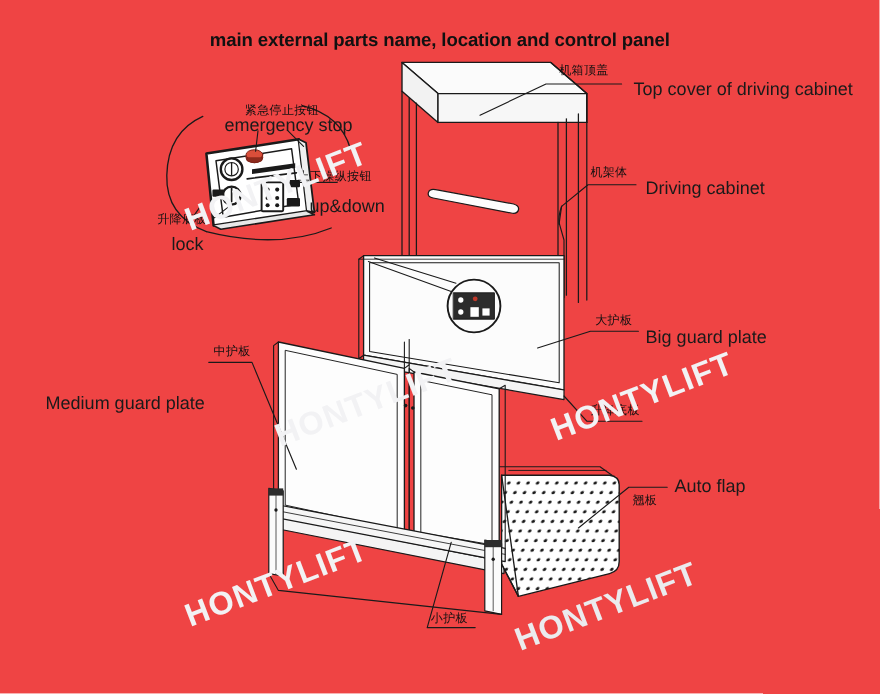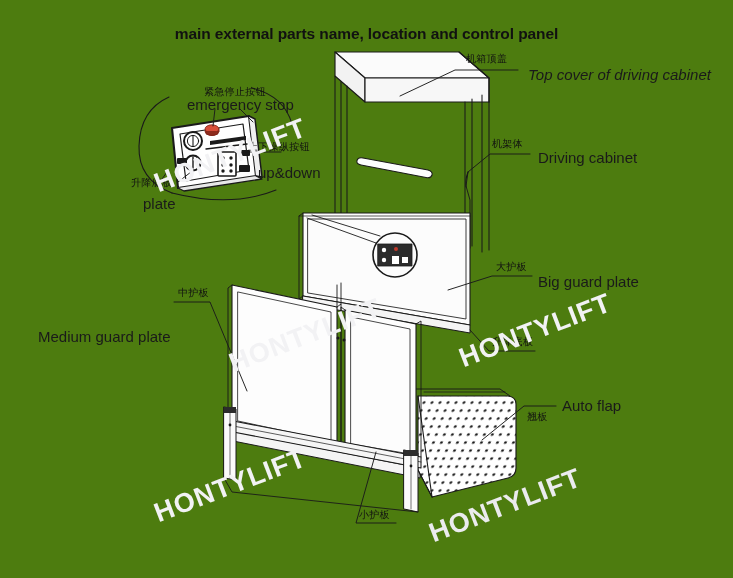--- a/index.html
+++ b/index.html
@@ -7,21 +7,21 @@
     padding: 0;
     background: #ffffff;
   }
   body {
     font-family: "Liberation Sans", sans-serif;
   }
   #stage {
     position: relative;
     width: 733px;
     height: 578px;
-    background: #4d7c0f;
+    background: #ef4444;
     overflow: hidden;
   }
   #diagram-svg {
     position: absolute;
     left: 0;
     top: 0;
     width: 733px;
     height: 578px;
   }
   .title {
@@ -265,21 +265,21 @@
         <path d="M191,172 L178,182"></path>
         <path d="M167,172 L160,182"></path>
       </g>
 
     </g>
   </svg>
 
   <div class="title">main external parts name, location and control panel</div>
 
   <div class="cn-label" style="left:466px;top:52px;">机箱顶盖</div>
-  <div class="en-label big" style="left:528px;top:66px;font-style:italic;">Top cover of driving cabinet</div>
+  <div class="en-label big" style="left:528px;top:66px;">Top cover of driving cabinet</div>
 
   <div class="cn-label" style="left:492px;top:137px;">机架体</div>
   <div class="en-label big" style="left:538px;top:149px;">Driving cabinet</div>
 
   <div class="cn-label" style="left:496px;top:260px;">大护板</div>
   <div class="en-label big" style="left:538px;top:273px;">Big guard plate</div>
 
   <div class="cn-label" style="left:492px;top:335px;">升降底板</div>
 
   <div class="cn-label" style="left:527px;top:410px;">翘板</div>
@@ -290,21 +290,21 @@
 
   <div class="cn-label" style="left:359px;top:508px;">小护板</div>
 
   <div class="en-label big" style="left:187px;top:75px;margin-top:21px;">emergency stop</div>
   <div class="cn-label" style="left:204px;top:85px;">紧急停止按钮</div>
 
   <div class="cn-label" style="left:248px;top:140px;text-align:right;">上下操纵按钮</div>
   <div class="en-label big" style="left:258px;top:164px;">up&amp;down</div>
 
   <div class="cn-label" style="left:131px;top:176px;">升降底板</div>
-  <div class="en-label big" style="left:143px;top:195px;">plate</div>
+  <div class="en-label big" style="left:143px;top:195px;">lock</div>
 
   <div class="watermark faint" style="left:150px;top:170px;">HONTYLIFT</div>
   <div class="watermark faint" style="left:225px;top:350px;">HONTYLIFT</div>
   <div class="watermark faint" style="left:455px;top:345px;">HONTYLIFT</div>
   <div class="watermark faint" style="left:150px;top:500px;">HONTYLIFT</div>
   <div class="watermark" style="left:425px;top:520px;">HONTYLIFT</div>
 
 </div>
 
 </body></html>

